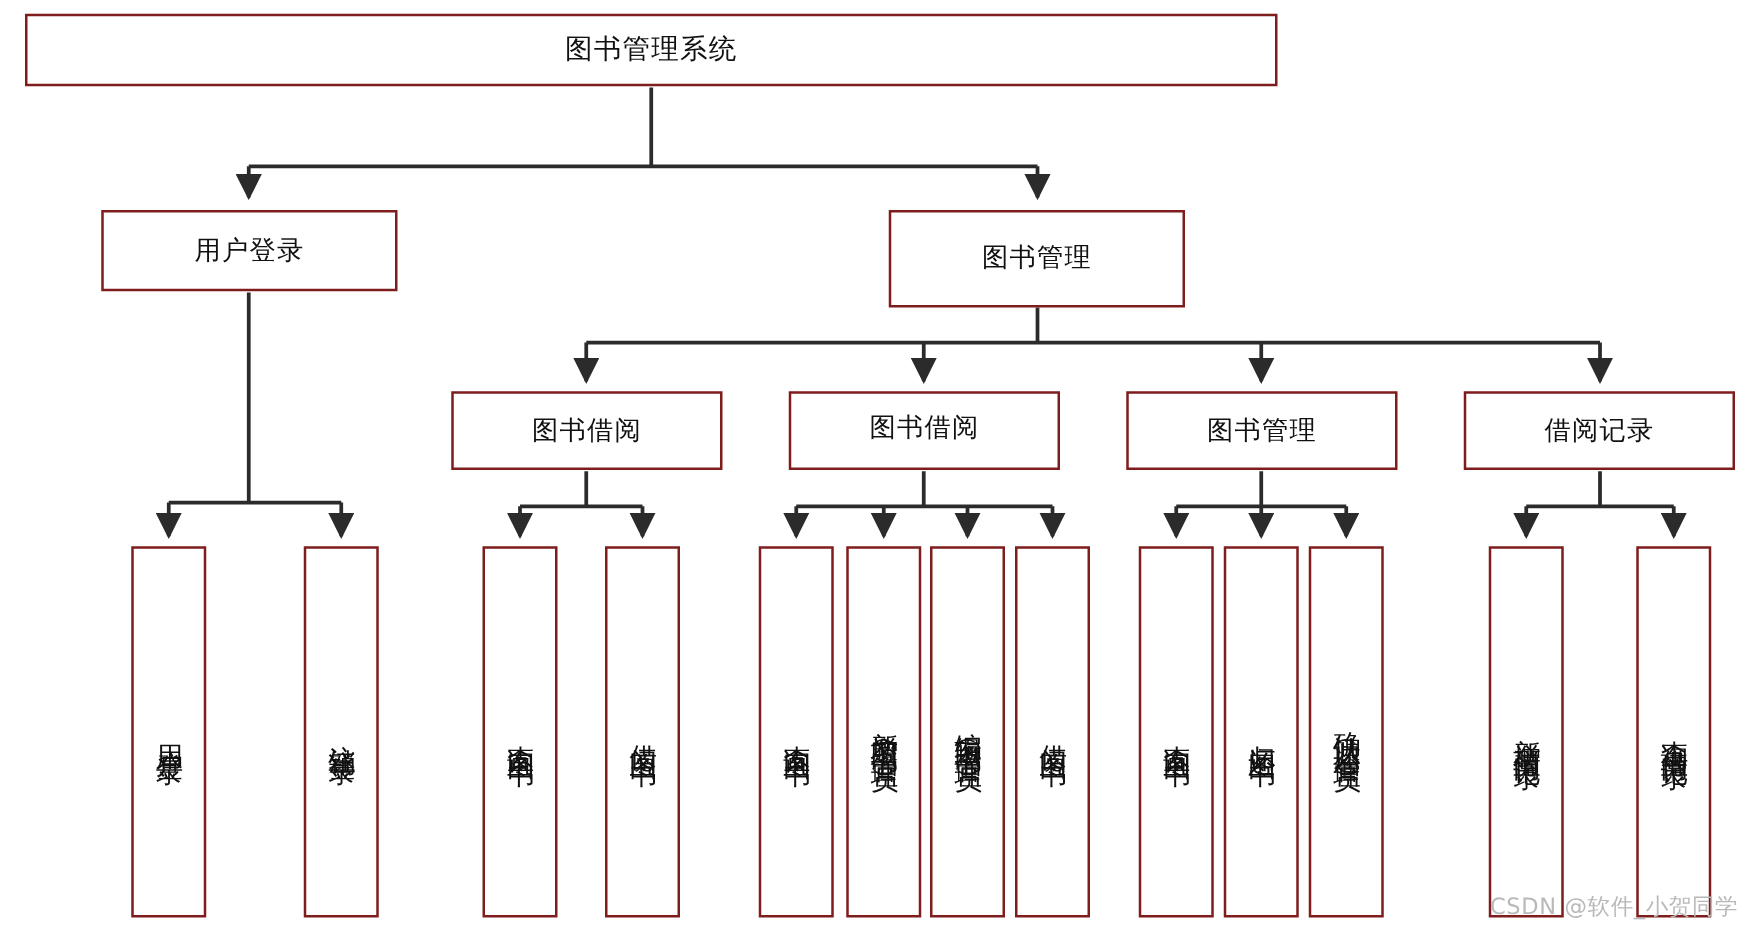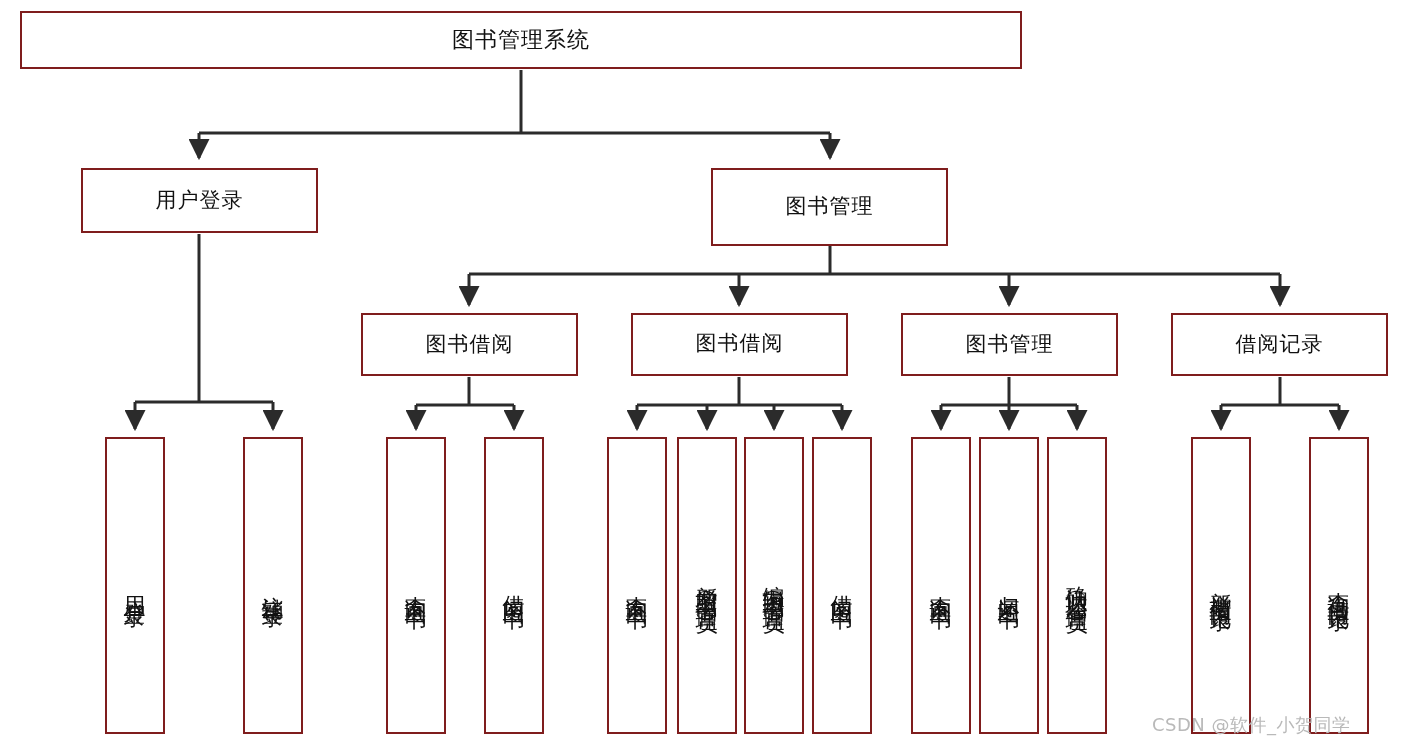--- a/index.html
+++ b/index.html
@@ -49,21 +49,21 @@
     writing-mode: vertical-rl;
     text-orientation: upright;
     font-size: 22px;
     letter-spacing: 4px;
     line-height: 1.05;
     padding: 4px 0;
     white-space: nowrap;
   }
   .watermark {
     position: absolute;
-    left: 1152px;
+    left: 1192px;
     top: 713px;
     font-size: 18px;
     color: #b9b9b9;
     letter-spacing: 0.5px;
     z-index: 3;
     white-space: nowrap;
     font-family: "DejaVu Sans", "Liberation Sans", sans-serif;
   }
 </style>
 </head>

